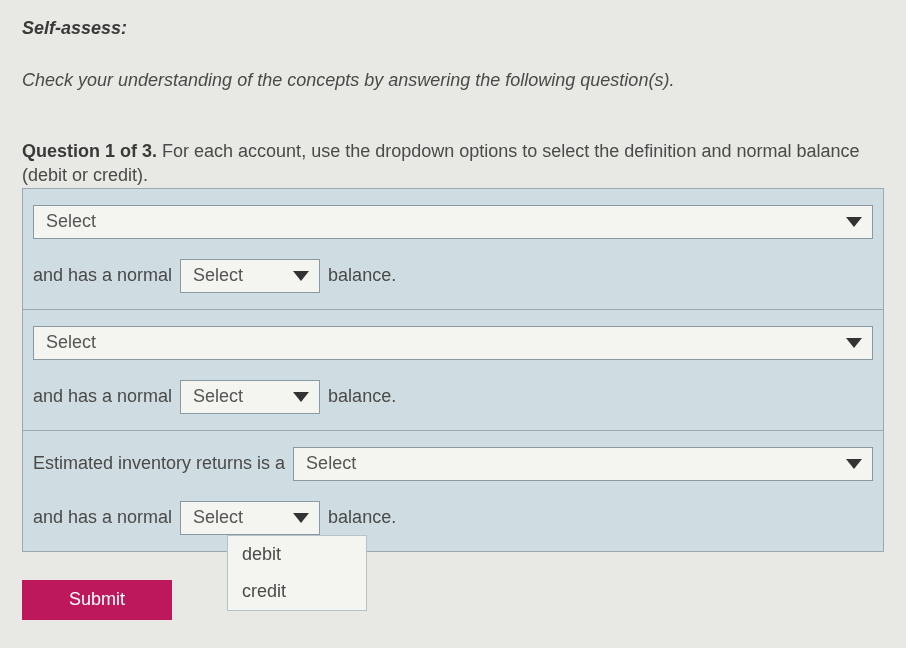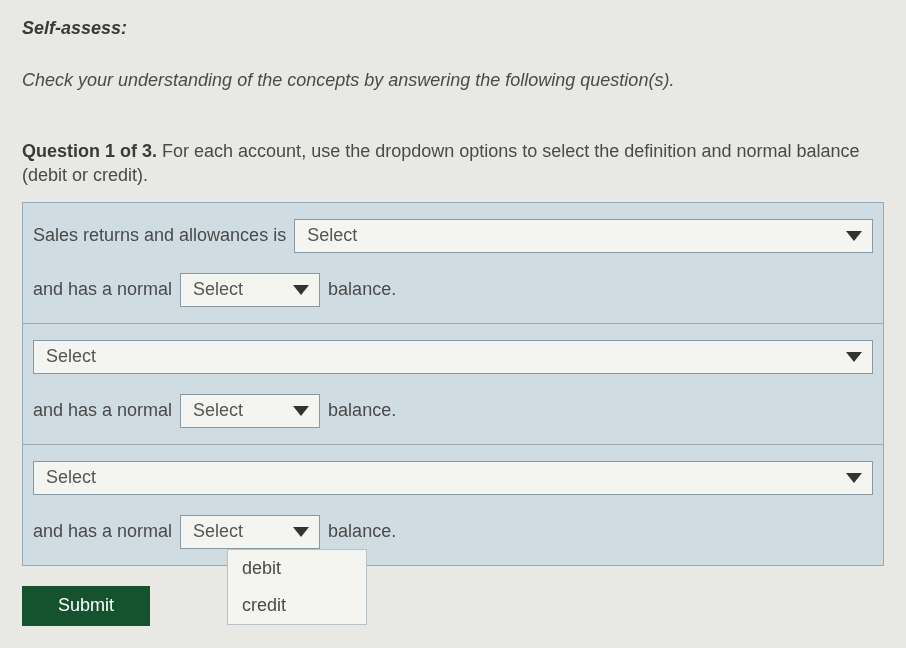--- a/index.html
+++ b/index.html
@@ -22,21 +22,20 @@
   .intro {
     font-style: italic;
     font-size: 18px;
     color: #4a4a4a;
     margin-bottom: 48px;
     margin-top: 31px;
   }
   .qline {
     font-size: 18px;
     color: #4a4a4a;
-    margin-bottom: 14px;
     line-height: 1.35;
   }
   .qline b { font-weight: bold; color: #3a3a3a; }
   .table {
     border: 1px solid #9aaab3;
   }
   .block {
     background: #cfdde2;
     border-top: 1px solid #9aaab3;
     padding: 10px 10px 10px 10px;
@@ -85,24 +84,24 @@
     min-width: 140px;
     z-index: 10;
   }
   .dropdown .opt {
     padding: 8px 14px;
     font-size: 18px;
     color: #4a4a4a;
     cursor: pointer;
   }
   .submit {
-    margin-top: 20px;
-    width: 128px;
+    margin-top: 28px;
+    width: 150px;
     height: 40px;
-    background: #14532d;
+    background: #be185d;
     color: #fff;
     font-size: 18px;
     display: flex;
     align-items: center;
     justify-content: center;
     border: none;
     cursor: pointer;
   }
   .rel { position: relative; }
 </style>
@@ -114,21 +113,20 @@
 
 <div class="qline">
   <b>Question 1 of 3.</b>
   <span>For each account, use the dropdown options to select the definition and normal balance (debit or credit).</span>
 </div>
 
 <div class="table">
 
   <div class="block">
     <div class="row">
-      <span class="lbl">Sales returns and allowances is</span>
       <div class="sel wide">
         <span>Select</span>
         <span class="caret"></span>
       </div>
     </div>
     <div class="row">
       <span class="lbl">and has a normal</span>
       <div class="sel small">
         <span>Select</span>
         <span class="caret"></span>
@@ -149,20 +147,21 @@
       <div class="sel small">
         <span>Select</span>
         <span class="caret"></span>
       </div>
       <span class="lbl">balance.</span>
     </div>
   </div>
 
   <div class="block">
     <div class="row">
+      <span class="lbl">Estimated inventory returns is a</span>
       <div class="sel wide">
         <span>Select</span>
         <span class="caret"></span>
       </div>
     </div>
     <div class="row rel">
       <span class="lbl">and has a normal</span>
       <div class="sel small">
         <span>Select</span>
         <span class="caret"></span>

